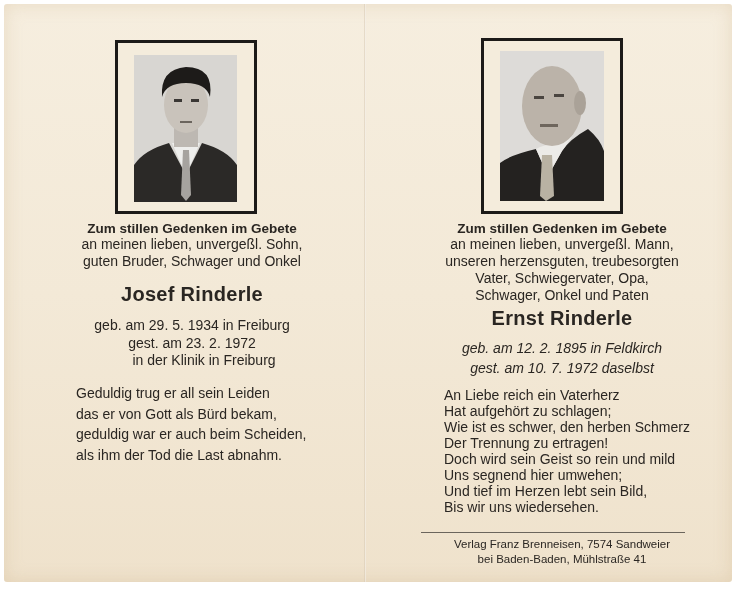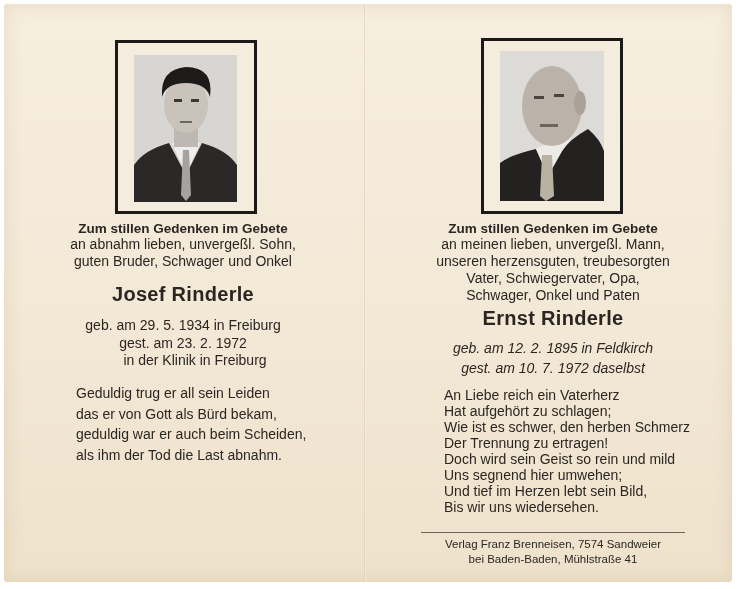--- a/index.html
+++ b/index.html
@@ -24,21 +24,21 @@
   .panel.right { left:366px; width:374px; }
 
   .frame {
     position:absolute; border:3px solid #1c1a18; background:#f4ecdc;
   }
   .photo {
     position:absolute; overflow:hidden;
   }
   .photo svg { display:block; }
 
-  .center { position:absolute; text-align:center; }
+  .center { position:absolute; text-align:center;padding-left:9px; }
   .line { display:block; white-space:nowrap; }
   .heading { font-weight:bold; font-size:13.5px; }
   .sub { font-size:14px; line-height:17px; }
   .name { font-weight:bold; font-size:20px; letter-spacing:0.3px; }
   .dates { font-size:14px; line-height:20px; }
   .poem { position:absolute; font-size:14px; white-space:nowrap;margin-left:23px; }
   .publisher { font-size:11.5px; line-height:15px; }
   .rule {
     position:absolute; height:1px; background:#6b655c;
   }
@@ -61,21 +61,21 @@
       <ellipse cx="52" cy="50" rx="22" ry="28" fill="#c9c3bb"></ellipse>
       <path d="M28 42 Q26 14 52 12 Q80 12 76 42 Q72 28 52 28 Q32 28 28 42 Z" fill="#1d1b19"></path>
       <rect x="40" y="44" width="8" height="3" fill="#3a3734"></rect>
       <rect x="57" y="44" width="8" height="3" fill="#3a3734"></rect>
       <rect x="46" y="66" width="12" height="2" fill="#6b655e"></rect>
     </svg>
   </div>
 
   <div class="center" style="left:0; width:366px; top:221px;">
     <span class="line heading">Zum stillen Gedenken im Gebete</span>
-    <span class="line sub">an abnahm lieben, unvergeßl. Sohn,</span>
+    <span class="line sub">an meinen lieben, unvergeßl. Sohn,</span>
     <span class="line sub">guten Bruder, Schwager und Onkel</span>
   </div>
 
   <div class="center" style="left:0; width:366px; top:283px;">
     <span class="line name">Josef Rinderle</span>
   </div>
 
   <div class="center" style="left:0; width:366px; top:315px;">
     <span class="line dates">geb. am 29. 5. 1934 in Freiburg</span>
     <span class="line dates" style="line-height:17px;">gest. am 23. 2. 1972</span>

